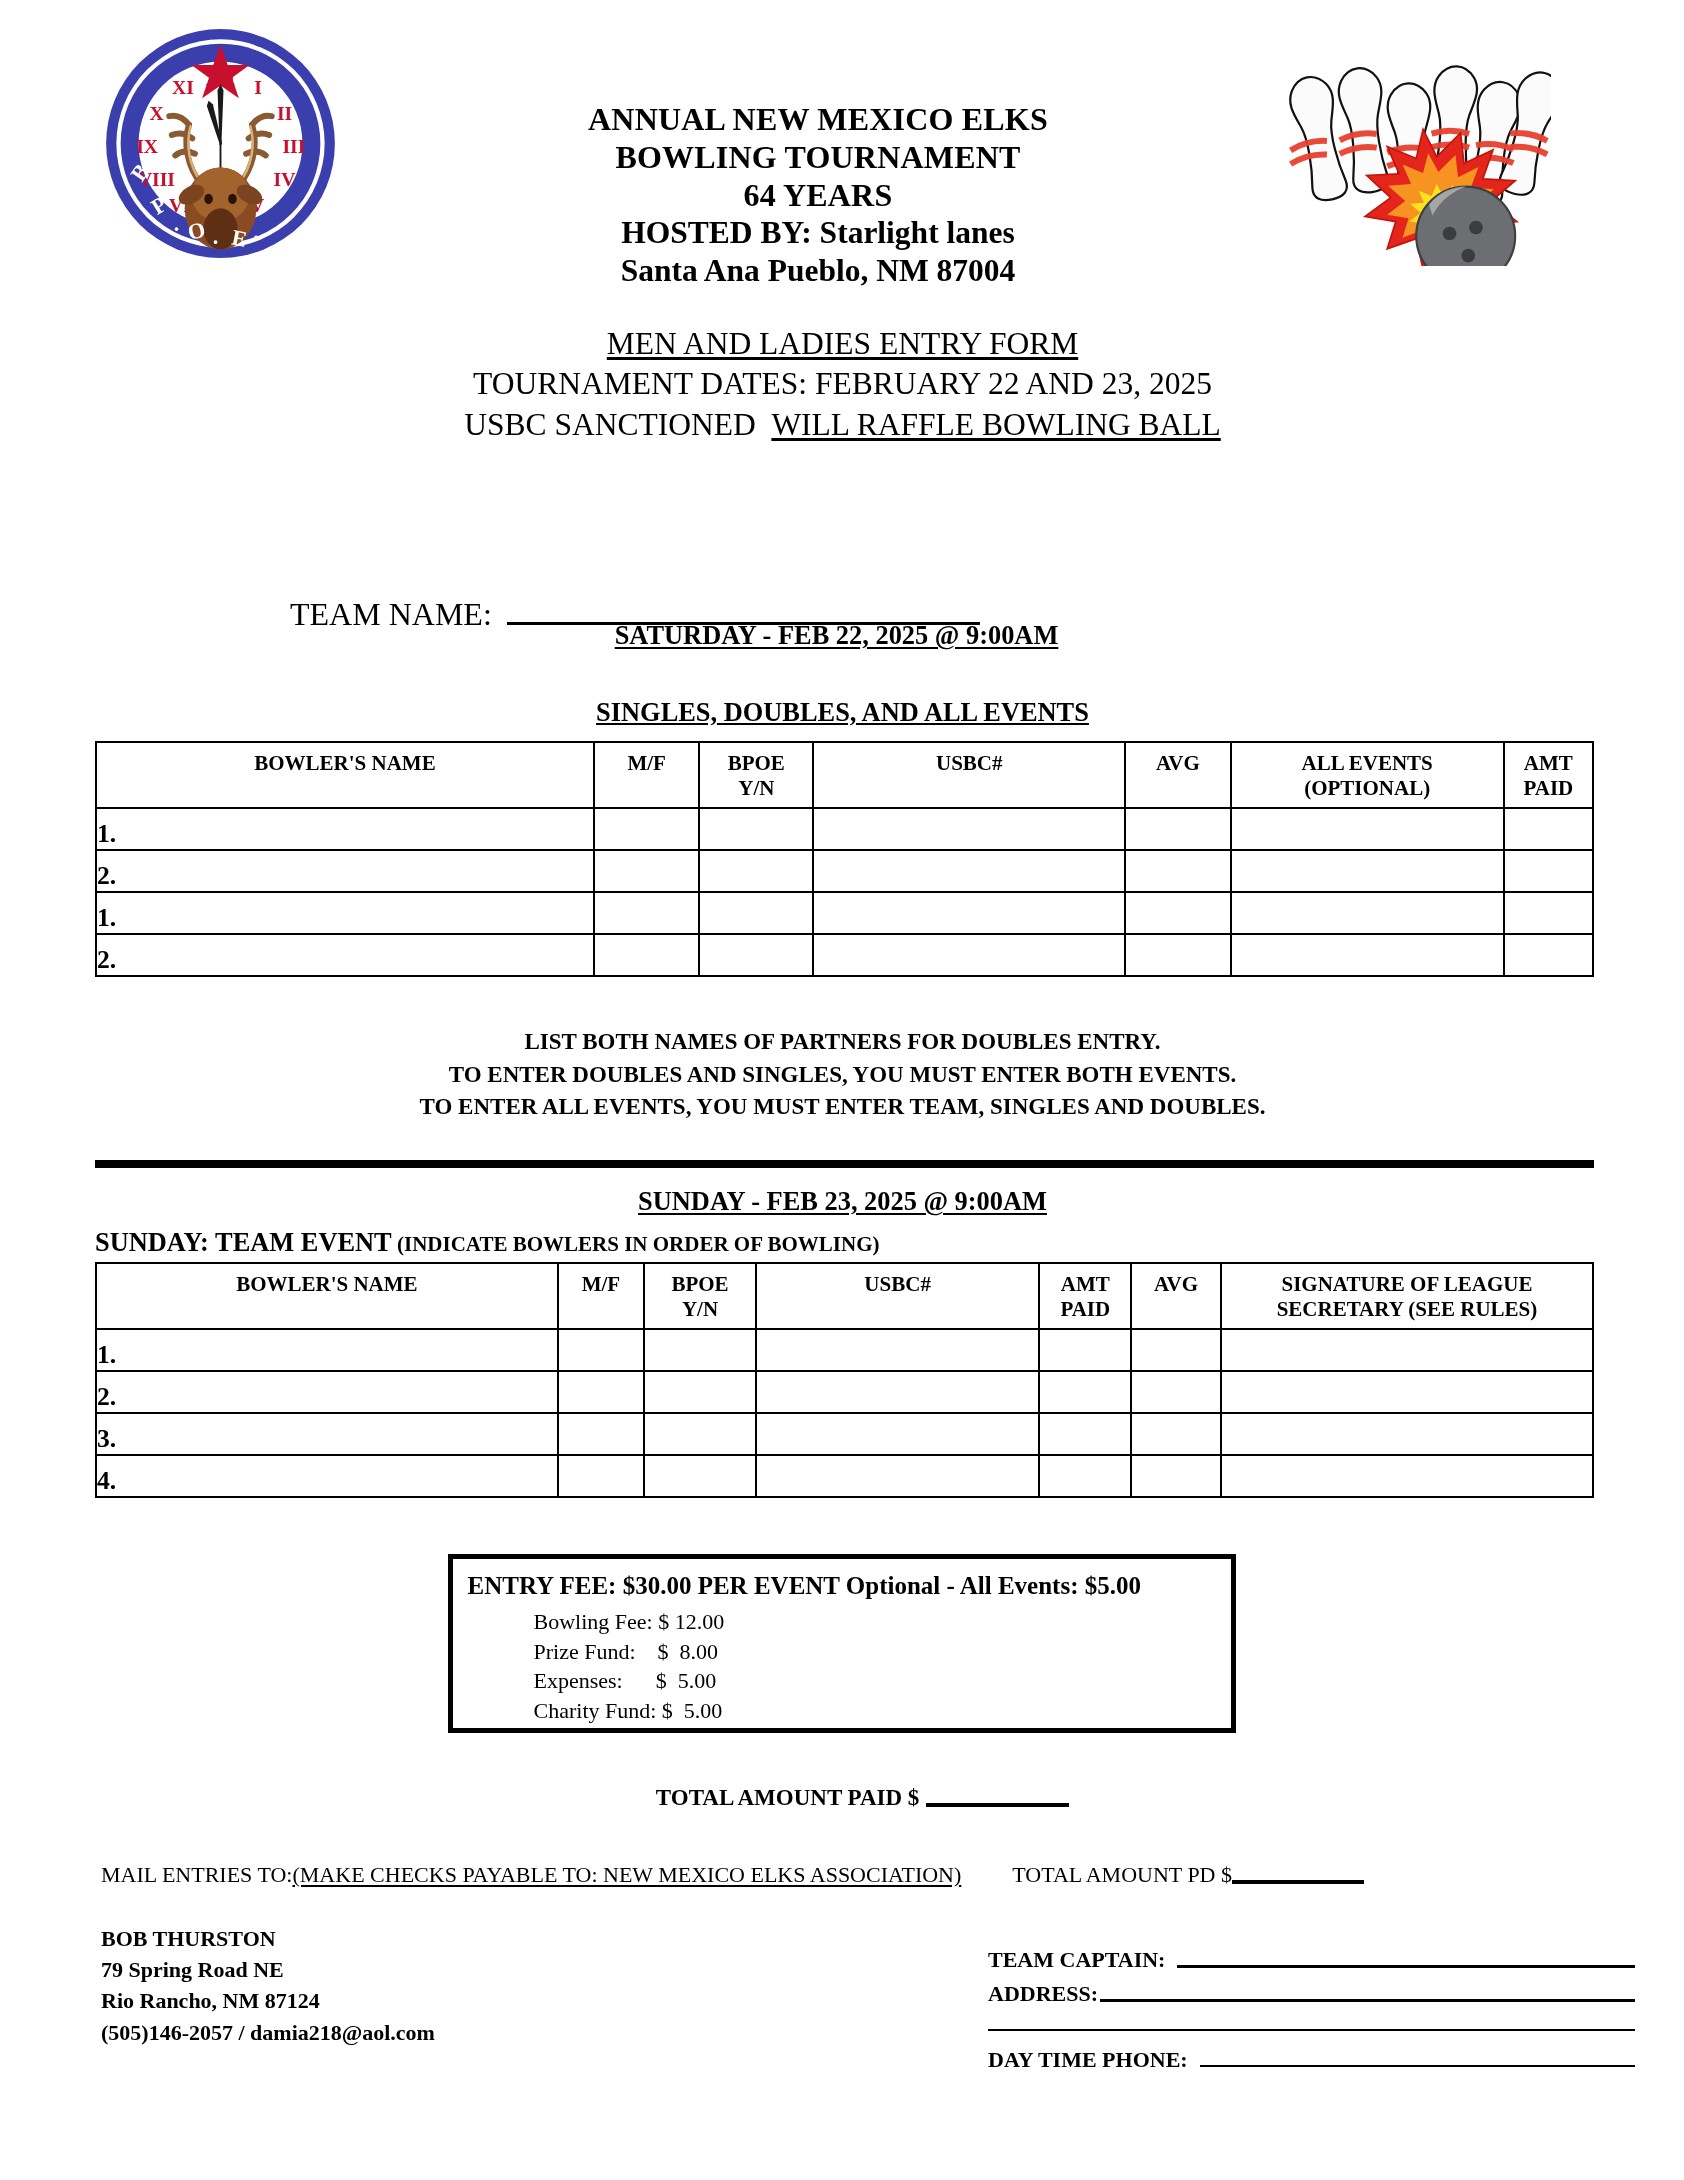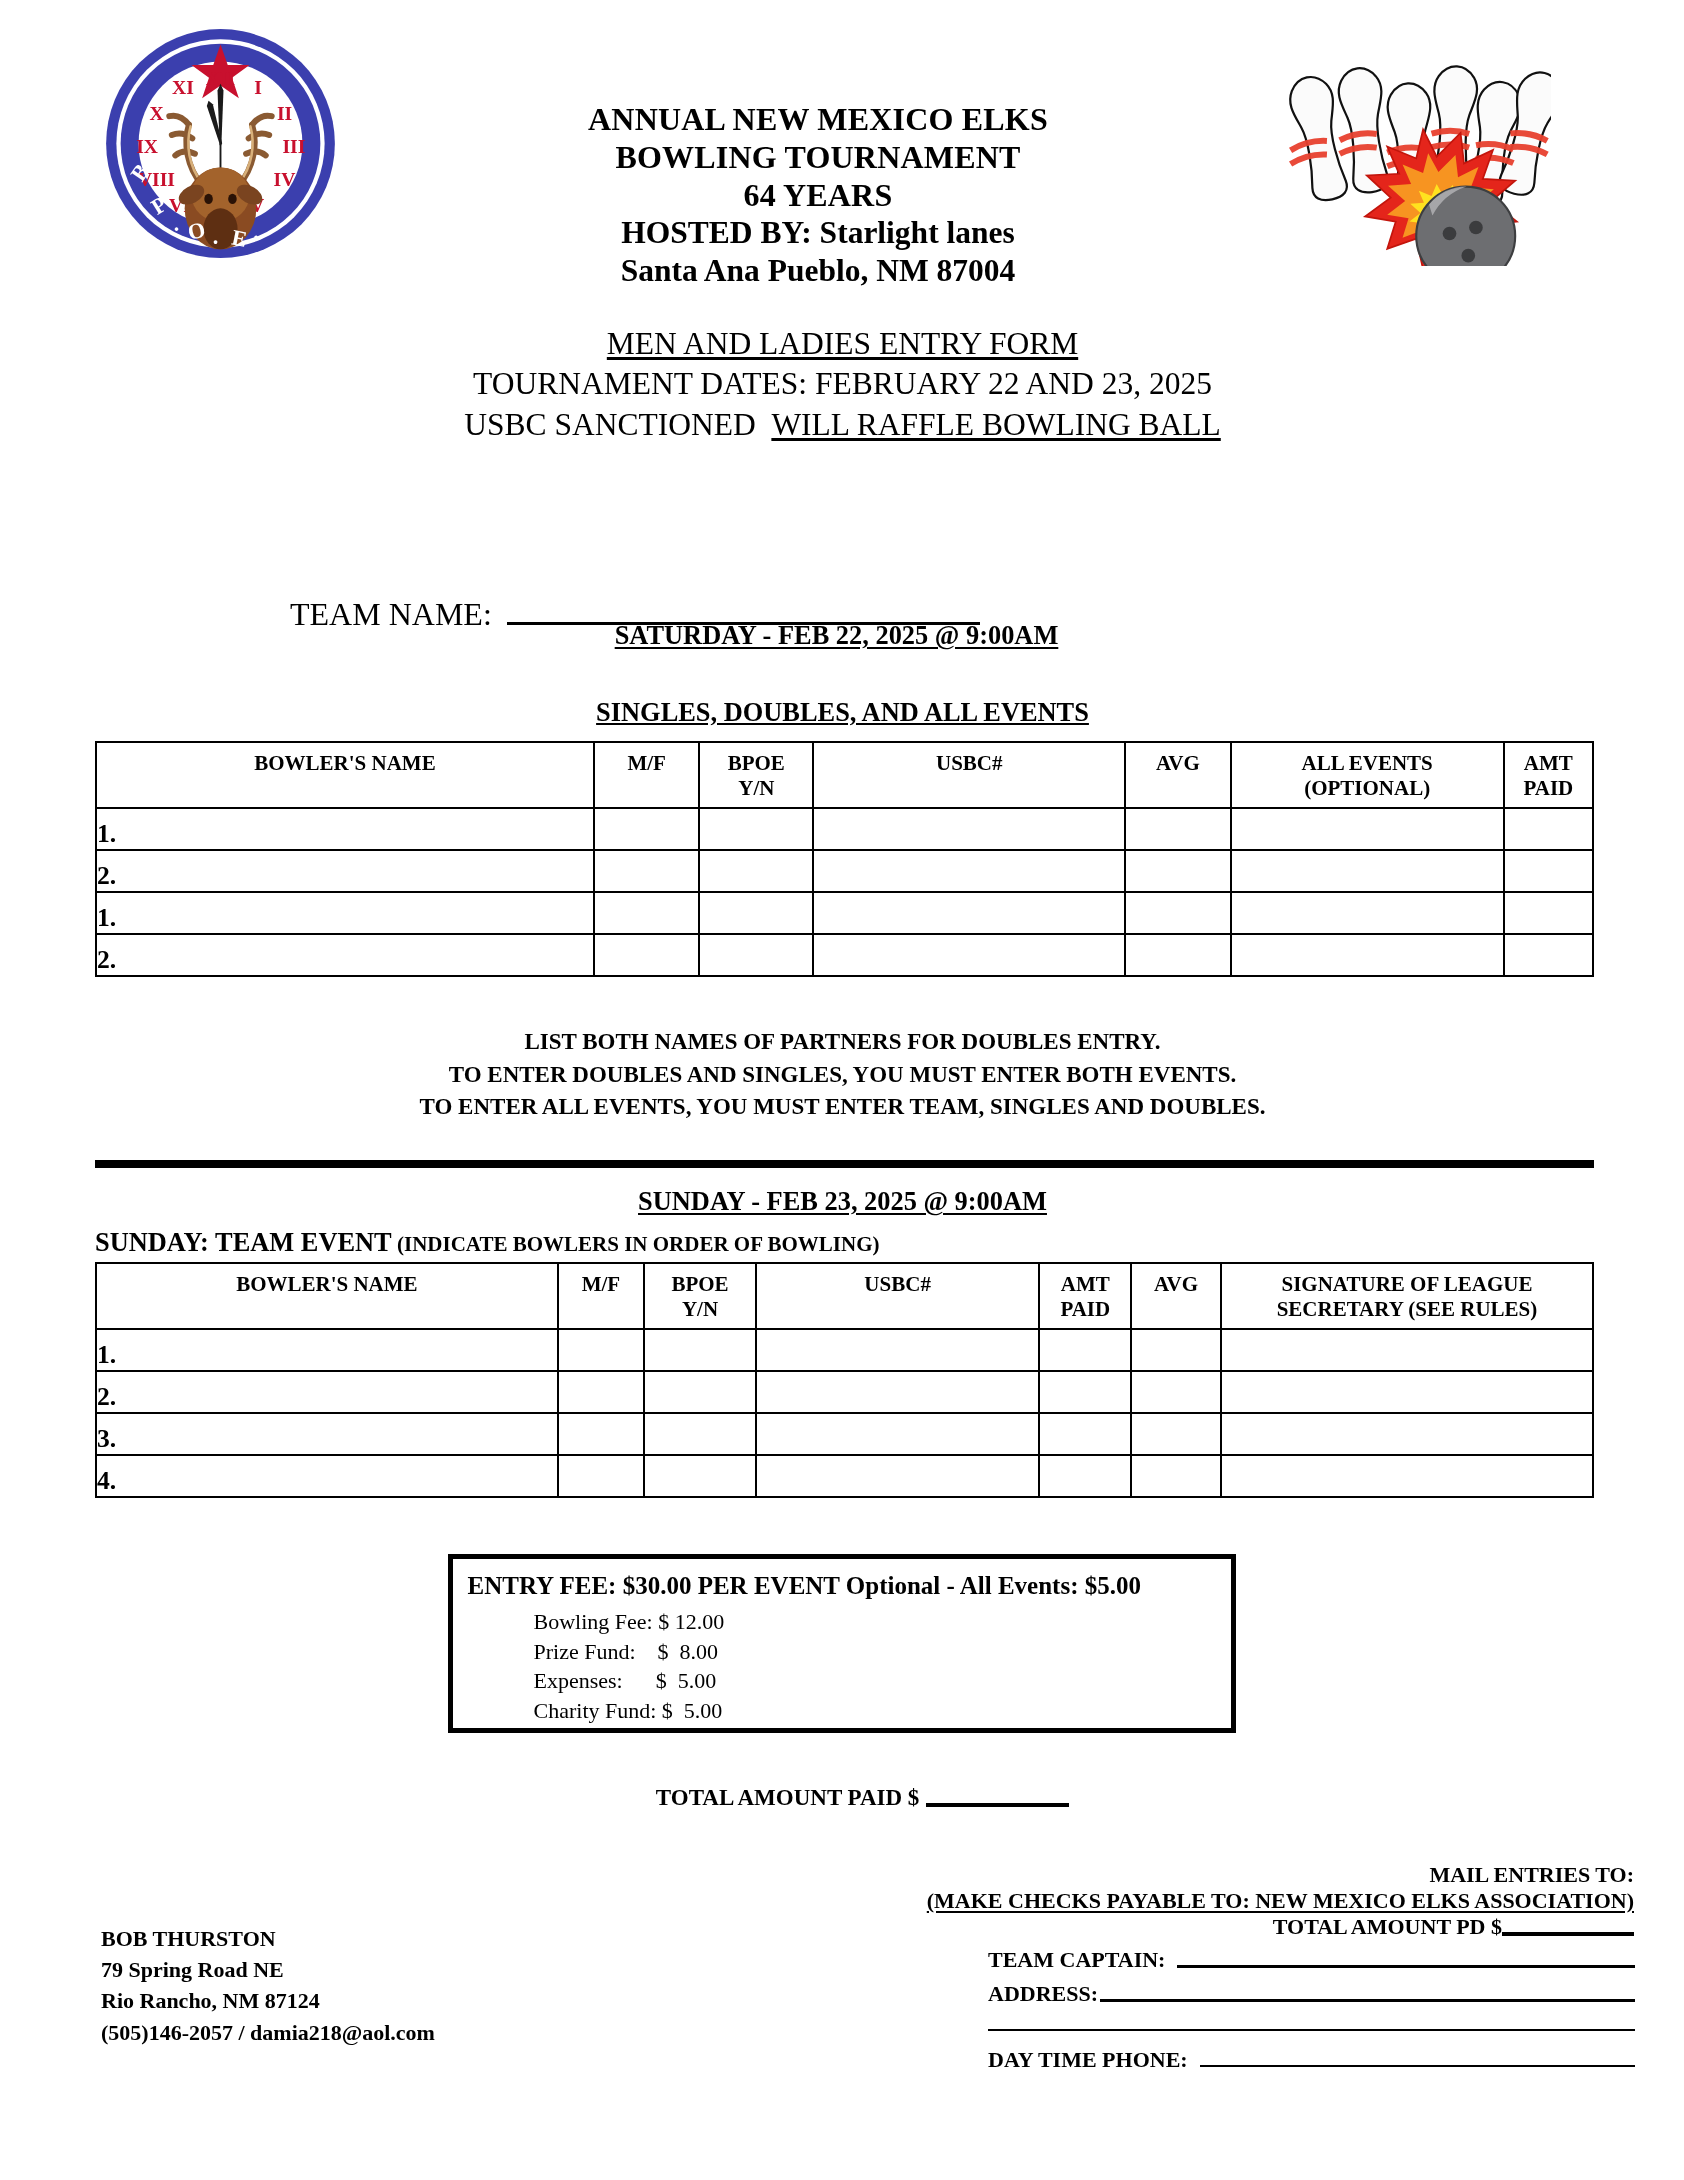--- a/index.html
+++ b/index.html
@@ -153,22 +153,22 @@
   }
   .blank-sm {
     display:inline-block; width:143px; height:3.4px;
     background:#000; margin-left:6.8px; margin-bottom:4.3px;
     vertical-align:bottom;
   }
 
   .mail-row {
     position:absolute; left:101px; top:1862px;
     width:1533px;
-    font-size:22px; font-weight:bold;
-    display:flex; align-items:flex-end;flex-direction:column;
+    font-size:22px; font-weight:normal;
+    display:flex; align-items:flex-start;
   }
   .mail-row .payable { text-decoration:underline; text-underline-offset:2.6px; }
   .mail-right { margin-left:51px; white-space:nowrap; }
   .blank-md {
     display:inline-block; width:132px; height:3.4px;
     background:#000; margin-bottom:4.3px; vertical-align:bottom;
   }
 
   
   .contact {

